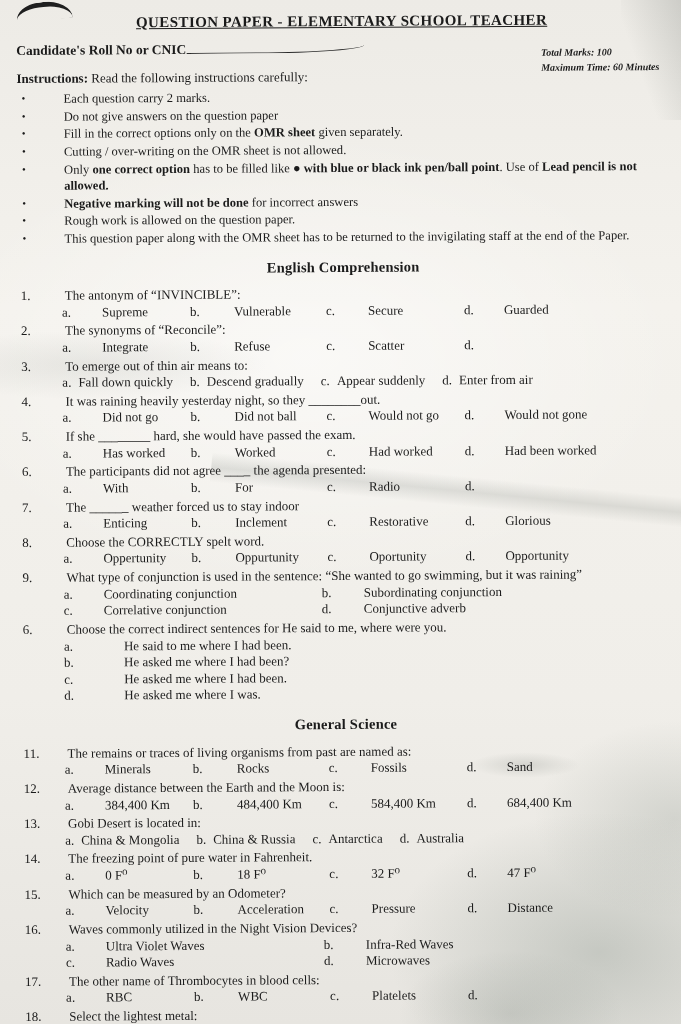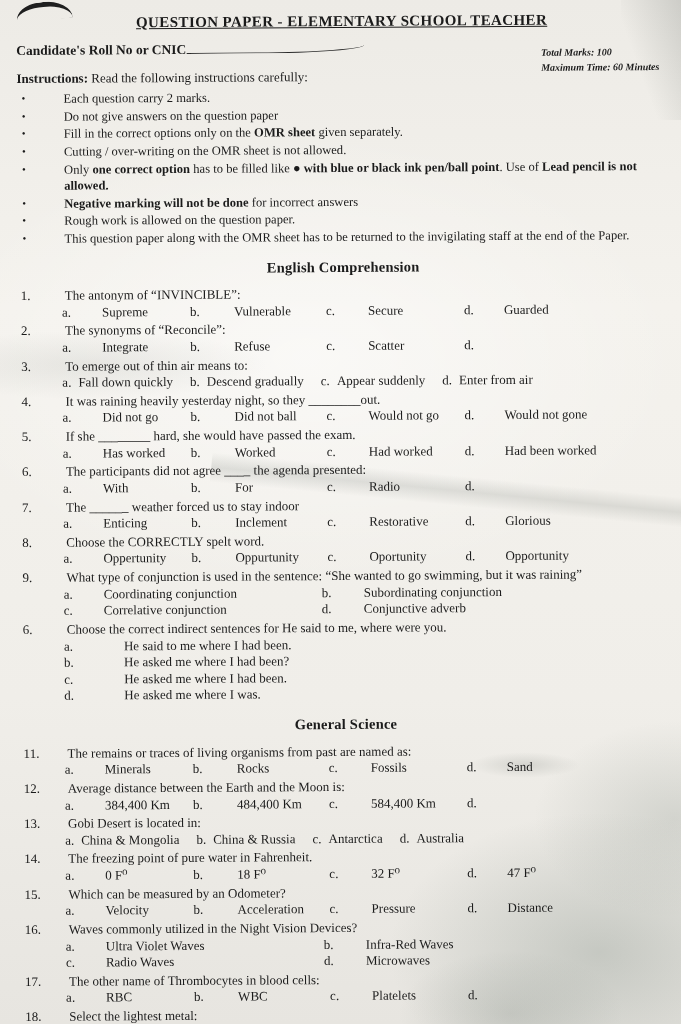--- a/index.html
+++ b/index.html
@@ -308,20 +308,21 @@
               <span class="q-text">Average distance between the Earth and the Moon is:</span>
             </div>
             <div class="opt-row">
               <span class="opt-letter">a.</span>
               <span class="opt-text">384,400 Km</span>
               <span class="opt-letter">b.</span>
               <span class="opt-text">484,400 Km</span>
               <span class="opt-letter">c.</span>
               <span class="opt-text">584,400 Km</span>
               <span class="opt-letter">d.</span>
+              <span class="opt-text">684,400 Km</span>
             </div>
           </div>
           <div class="q">
             <div class="q-top">
               <span class="q-num">13.</span>
               <span class="q-text">Gobi Desert is located in:</span>
             </div>
             <div class="opt-inline">
               <span class="opt-pair"><span class="opt-letter">a.</span><span class="opt-text">China &amp; Mongolia</span></span>
               <span class="opt-pair"><span class="opt-letter">b.</span><span class="opt-text">China &amp; Russia</span></span>

